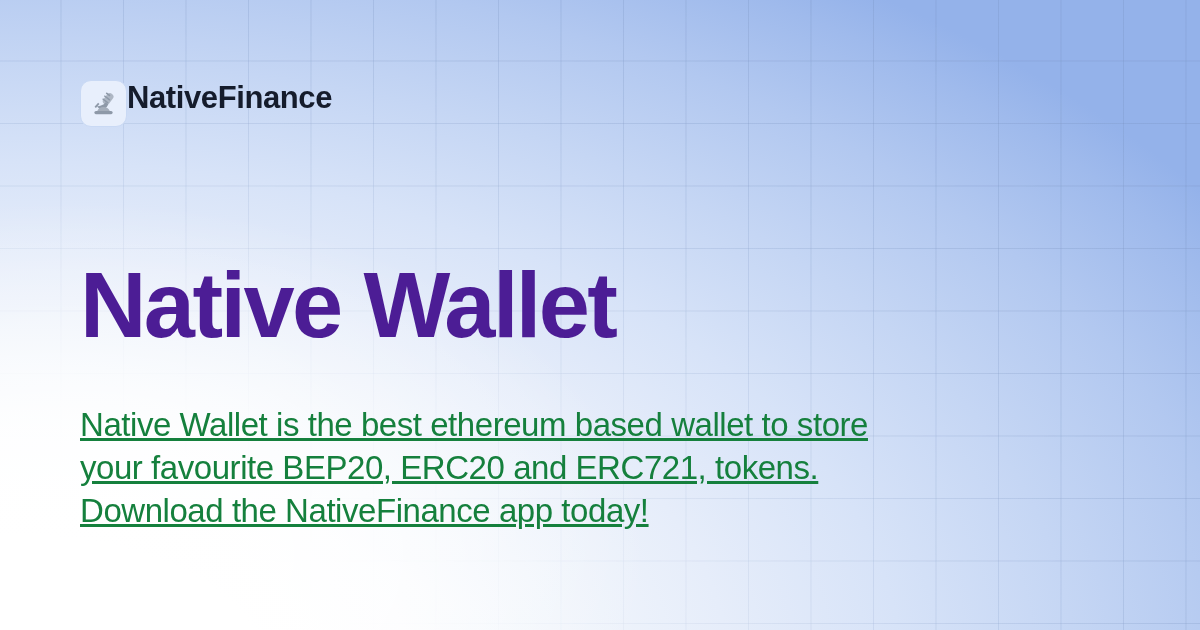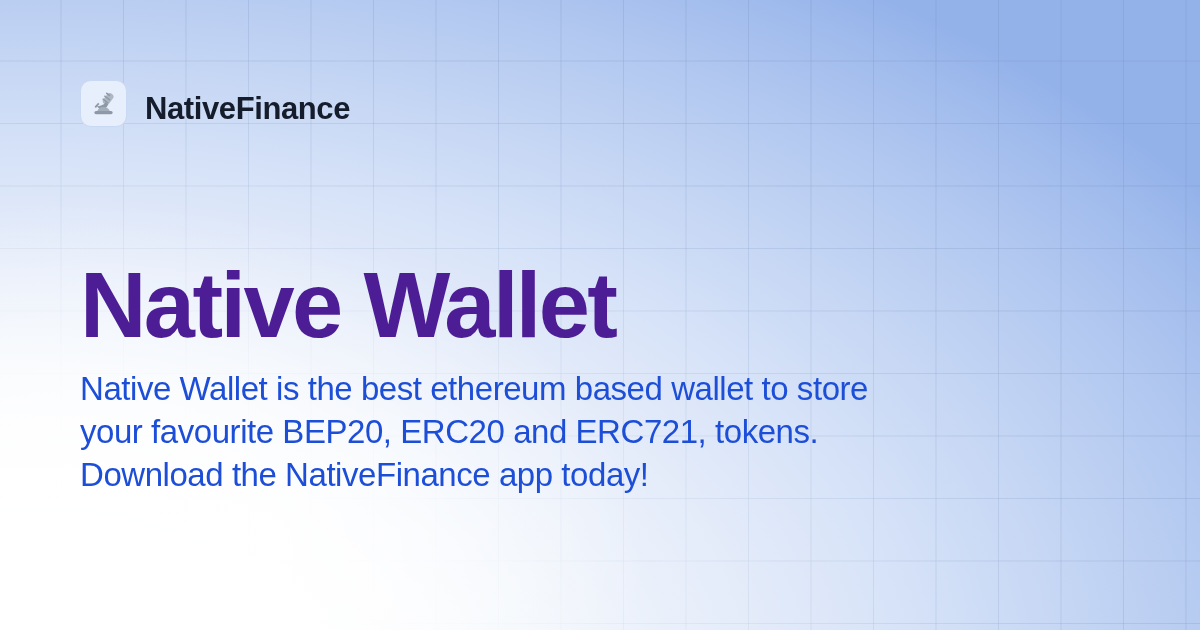--- a/index.html
+++ b/index.html
@@ -83,22 +83,22 @@
     position:absolute;
     inset:0;
     padding:0 80px;
   }
 
   .brand {
     position:absolute;
     left:80px;
     top:80px;
     display:flex;
-    align-items:flex-end;
-    gap:18px;
+    align-items:flex-start;
+    gap:0;
   }
 
   .brand-logo {
     width:47px;
     height:47px;
     border-radius:11px;
     background:#e8effc;
     border:1px solid #c9d9f4;
     display:flex;
     align-items:center;
@@ -124,27 +124,28 @@
     line-height:1.0;
     font-weight:bold;
     color:#4c1d95;
     letter-spacing:-2.6px;
     white-space:nowrap;
   }
 
   .subhead {
     position:absolute;
     left:80px;
-    top:367px;
+    top:403px;
     width:790px;
     font-size:33px;
     line-height:1.31;
     font-weight:normal;
-    color:#1d4ed8;
+    color:#15803d;
     letter-spacing:-0.45px;
+    text-decoration:underline;
   }
 </style>
 </head>
 <body>
 
 <div class="og-card">
 
   <div class="bg-gradient"></div>
   <div class="bg-grid"></div>
   <div class="bg-glow"></div>

